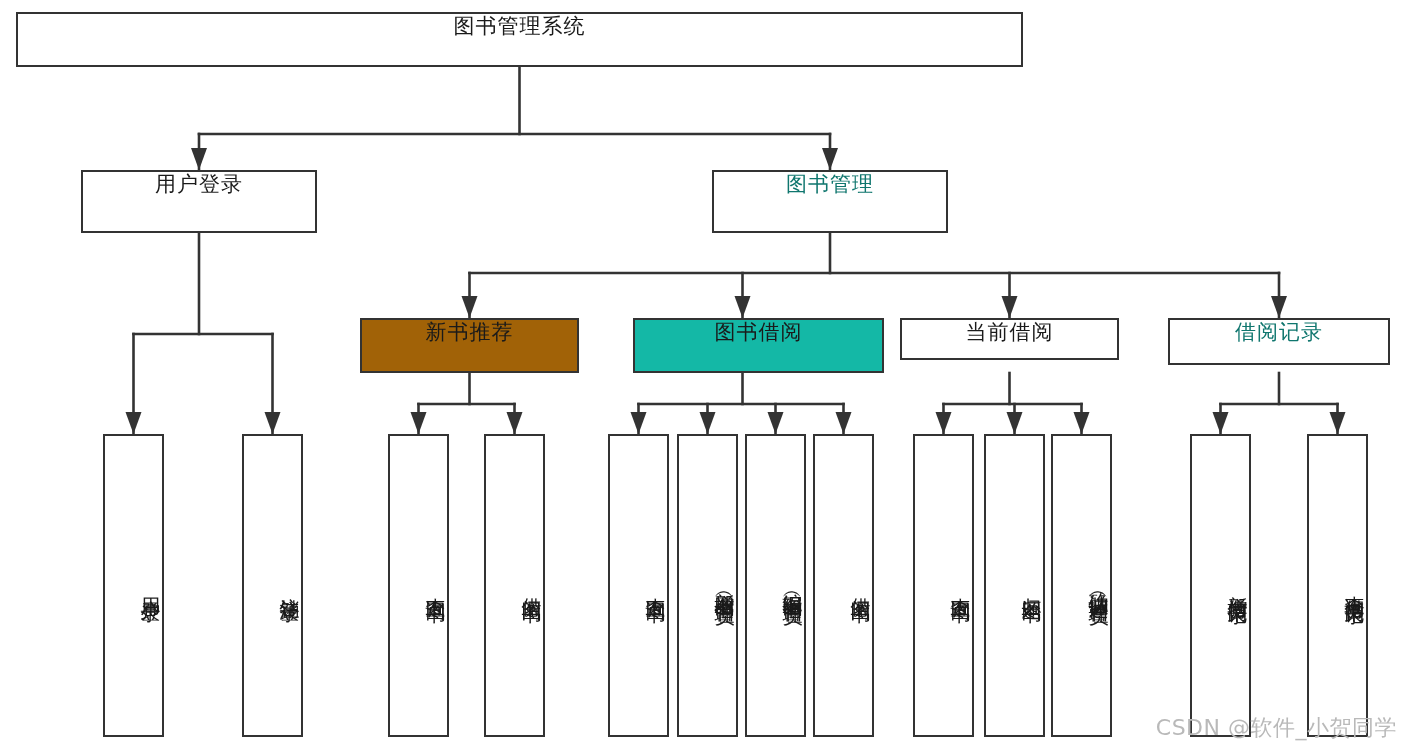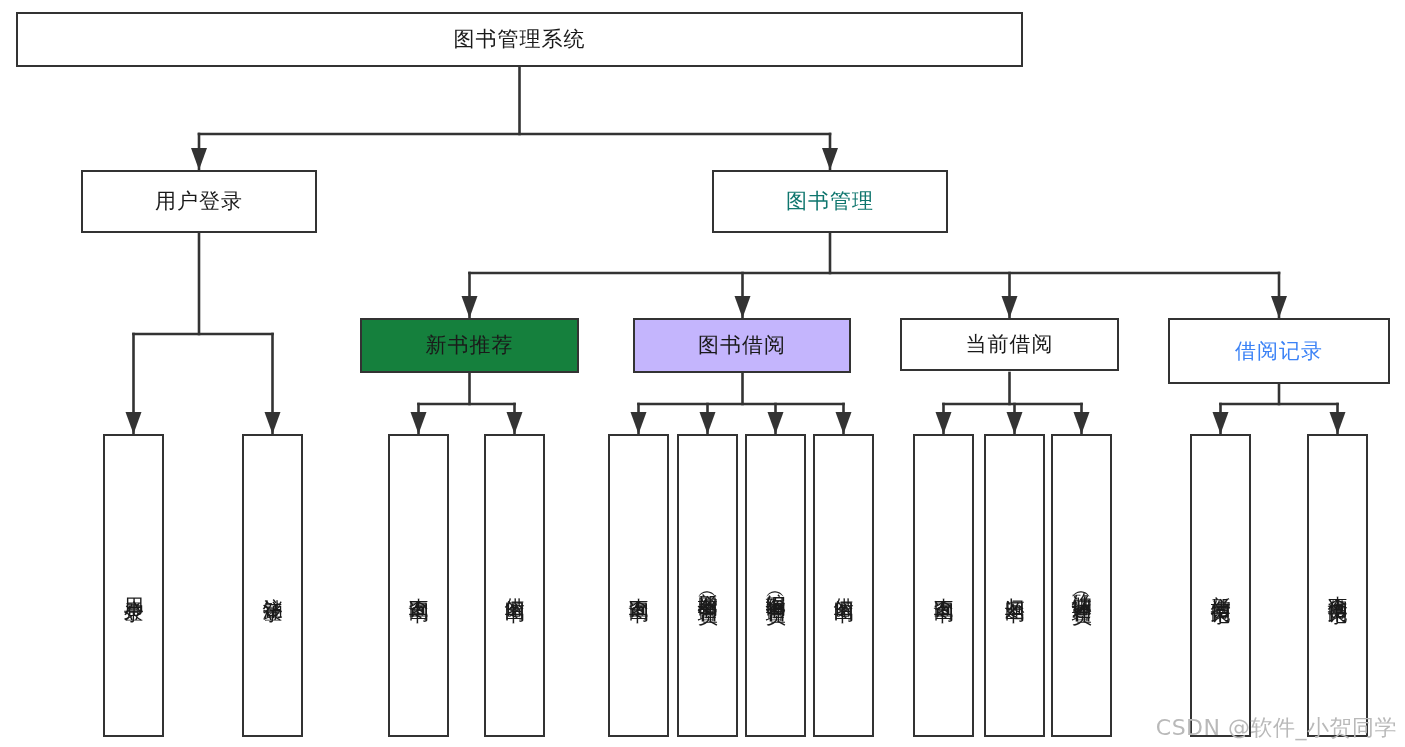--- a/index.html
+++ b/index.html
@@ -25,21 +25,20 @@
     width: 1405px;
     height: 747px;
     pointer-events: none;
   }
   .node {
     position: absolute;
     box-sizing: border-box;
     border: 2px solid #333333;
     background: #ffffff;
     display: flex;
-    align-items: center;
     justify-content: center;
     color: #1a1a1a;
     line-height: 1.18;
   }
   .node.horiz {
     font-size: 21px;
     letter-spacing: 1px;
     text-align: center;
   }
   .node.vert {
@@ -129,30 +128,30 @@
   <div id="node-layer">
       <div class="node horiz" style="left: 16px; top: 12px; width: 1007px; height: 55px; border-color: rgb(51, 51, 51); background: rgb(255, 255, 255); color: rgb(26, 26, 26);">
         <span class="htext">图书管理系统</span>
       </div>
       <div class="node horiz" style="left: 81px; top: 170px; width: 236px; height: 63px; border-color: rgb(51, 51, 51); background: rgb(255, 255, 255); color: rgb(26, 26, 26);">
         <span class="htext">用户登录</span>
       </div>
       <div class="node horiz" style="left: 712px; top: 170px; width: 236px; height: 63px; border-color: rgb(51, 51, 51); background: rgb(255, 255, 255); color: #0f766e;">
         <span class="htext">图书管理</span>
       </div>
-      <div class="node horiz" style="left: 360px; top: 318px; width: 219px; height: 55px; border-color: rgb(51, 51, 51); background: #15803d; color: rgb(26, 26, 26);">
+      <div class="node horiz" style="left: 360px; top: 318px; width: 219px; height: 55px; border-color: rgb(51, 51, 51); background: #a16207; color: rgb(26, 26, 26);">
         <span class="htext">新书推荐</span>
       </div>
-      <div class="node horiz" style="left: 633px; top: 318px; width: 218px; height: 55px; border-color: rgb(51, 51, 51); background: #c4b5fd; color: rgb(26, 26, 26);">
+      <div class="node horiz" style="left: 633px; top: 318px; width: 251px; height: 55px; border-color: rgb(51, 51, 51); background: #14b8a6; color: rgb(26, 26, 26);">
         <span class="htext">图书借阅</span>
       </div>
-      <div class="node horiz" style="left: 900px; top: 318px; width: 219px; height: 53px; border-color: rgb(51, 51, 51); background: rgb(255, 255, 255); color: rgb(26, 26, 26);">
+      <div class="node horiz" style="left: 900px; top: 318px; width: 219px; height: 42px; border-color: rgb(51, 51, 51); background: rgb(255, 255, 255); color: rgb(26, 26, 26);">
         <span class="htext">当前借阅</span>
       </div>
-      <div class="node horiz" style="left: 1168px; top: 318px; width: 222px; height: 66px; border-color: rgb(51, 51, 51); background: rgb(255, 255, 255); color: #3b82f6;">
+      <div class="node horiz" style="left: 1168px; top: 318px; width: 222px; height: 47px; border-color: rgb(51, 51, 51); background: rgb(255, 255, 255); color: #0f766e;">
         <span class="htext">借阅记录</span>
       </div>
       <div class="node vert" style="left: 103px; top: 434px; width: 61px; height: 303px; border-color: rgb(51, 51, 51); background: rgb(255, 255, 255); color: rgb(26, 26, 26);">
         <span class="vtext">用户登录</span>
       </div>
       <div class="node vert" style="left: 242px; top: 434px; width: 61px; height: 303px; border-color: rgb(51, 51, 51); background: rgb(255, 255, 255); color: rgb(26, 26, 26);">
         <span class="vtext">注销登录</span>
       </div>
       <div class="node vert" style="left: 388px; top: 434px; width: 61px; height: 303px; border-color: rgb(51, 51, 51); background: rgb(255, 255, 255); color: rgb(26, 26, 26);">
         <span class="vtext">查询图书</span>

